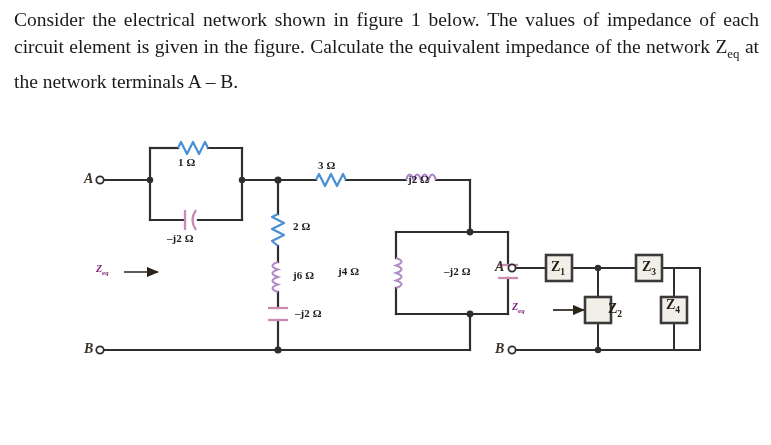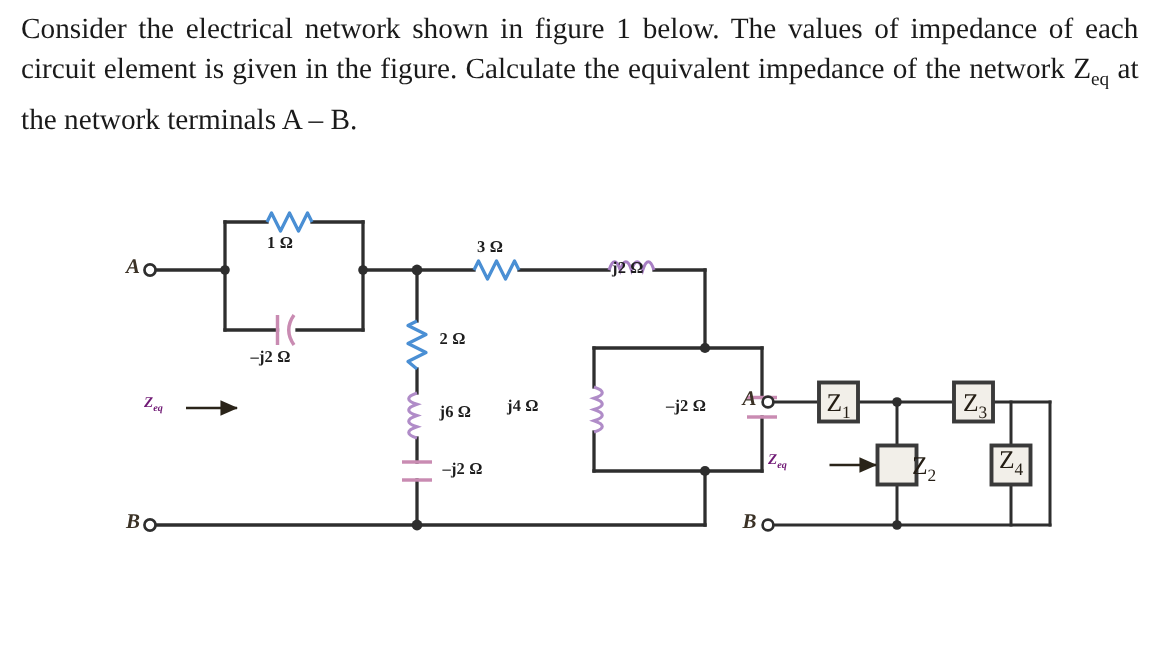--- a/index.html
+++ b/index.html
@@ -60,22 +60,22 @@
     color: #3b3226;
   }
   .zeqlbl {
     font-size: 10px;
     font-weight: bold;
     color: #701a75;
     font-style: italic;
   }
   .zeqlbl sub { font-size: 0.68em; font-weight: bold; }
   .zbox-label {
-    font-size: 17px;
-    font-weight: normal;
+    font-size: 14px;
+    font-weight: bold;
     font-style: normal;
     color: #241d14;
   }
   .zbox-label sub { font-size: 0.68em; }
 </style>
 </head>
 <body>
 
 <div id="problem-text"><span>Consider the electrical network shown in figure 1 below.  The values of impedance of each circuit element is given in the figure.  Calculate the equivalent impedance of the network </span><span class="zeq-inline"><span>Z</span><sub>eq</sub></span><span> at the network terminals A – B.</span></div>
 

